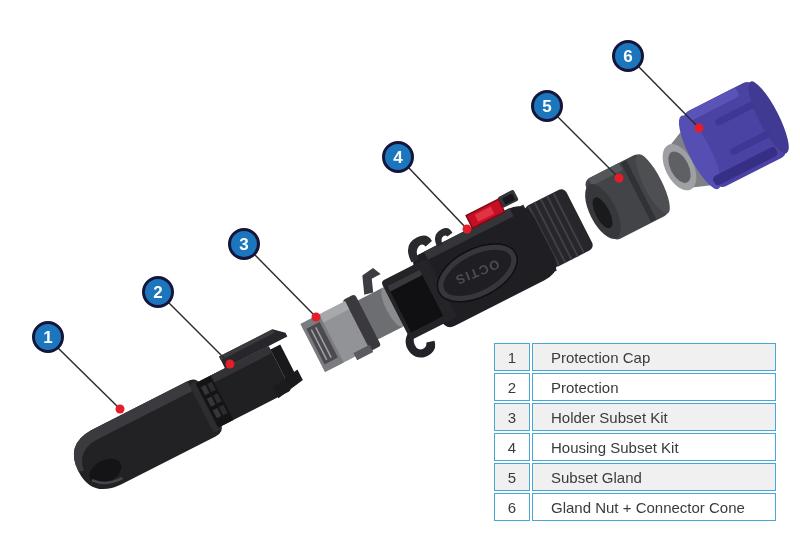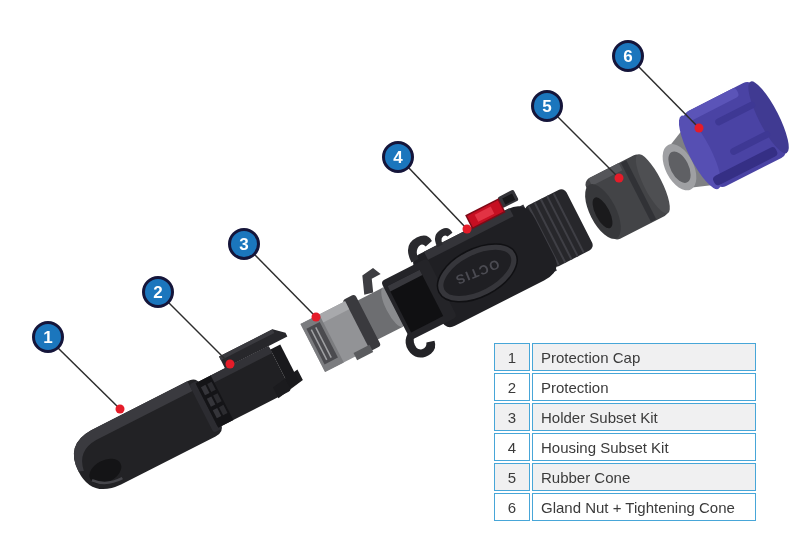--- a/index.html
+++ b/index.html
@@ -20,21 +20,21 @@
   
   .legend{position:absolute;left:492px;top:341px;}
   .legend table{border-collapse:separate;border-spacing:2px;}
   .legend td{
     border:1.5px solid #47a6d8;
     font-size:15px;color:#3b3b3b;
     height:24px;background:#ffffff;
   }
   .legend tr.odd td{background:#f0f0f1;}
   .legend td.num{width:32px;min-width:32px;text-align:center;}
-  .legend td.lbl{width:206px;min-width:206px;padding:1px 8px;white-space:nowrap;}
+  .legend td.lbl{width:206px;min-width:206px;padding:1px 18px;white-space:nowrap;}
 </style>
 </head>
 <body>
 
 <div class="stage">
 
   <svg width="800" height="543" viewBox="0 0 800 543">
 
     <g transform="translate(148,436) rotate(-27)">
       <path d="M -48,-31 L 60,-31 Q 70,-31 70,-22 L 70,23 Q 70,31 60,31 L -46,31 Q -78,30 -78,0 Q -78,-30 -48,-31 Z" fill="#222225"></path>
@@ -180,23 +180,23 @@
         <tr class="odd">
           <td class="num">3</td>
           <td class="lbl">Holder Subset Kit</td>
         </tr>
         <tr class="even">
           <td class="num">4</td>
           <td class="lbl">Housing Subset Kit</td>
         </tr>
         <tr class="odd">
           <td class="num">5</td>
-          <td class="lbl">Rubber Cone</td>
+          <td class="lbl">Subset Gland</td>
         </tr>
         <tr class="even">
           <td class="num">6</td>
-          <td class="lbl">Gland Nut + Tightening Cone</td>
+          <td class="lbl">Gland Nut + Connector Cone</td>
         </tr>
       </tbody>
     </table>
   </div>
 
 </div>
 
 </body></html>

